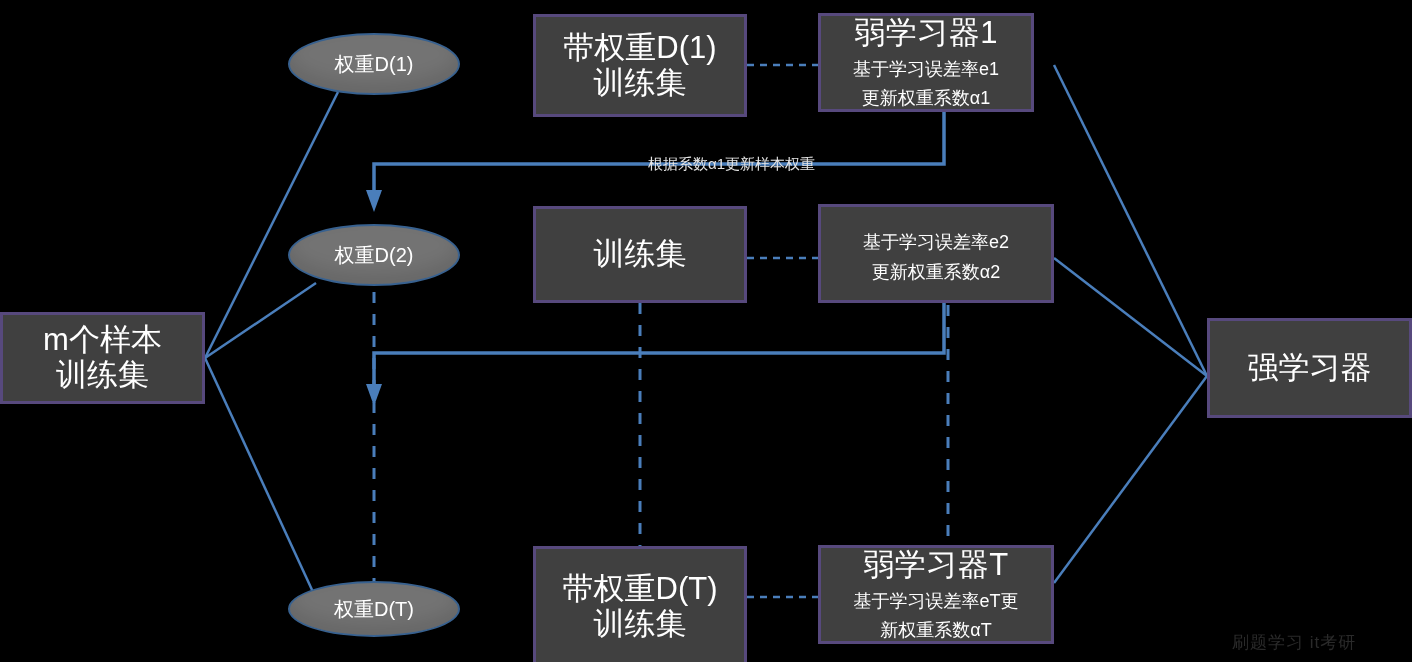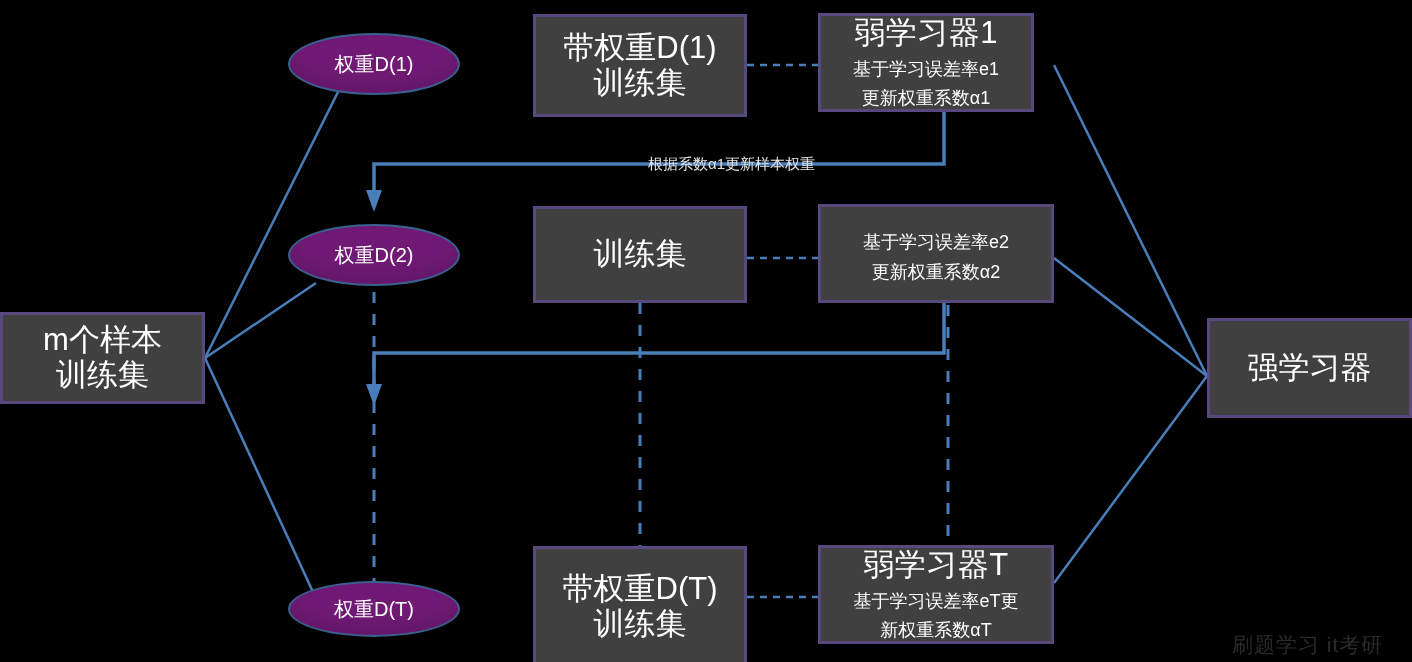--- a/index.html
+++ b/index.html
@@ -46,31 +46,31 @@
   .rect .sub {
     font-size: 18px;
     line-height: 1.18;
     margin-top: 8px;
   }
   .rect.big .line {
     font-size: 31px;
     white-space: nowrap;
   }
   .ellipse {
-    background: #701a75;
+    background: #737373;
     border: 2px solid #38618f;
     border-radius: 50%;
     font-size: 20px;
     box-shadow: inset 0 -10px 16px rgba(0,0,0,0.10);
     align-items: center;
   }
   .watermark {
     position: absolute;
     color: #2a2a2a;
-    font-size: 21px;
+    font-size: 17px;
     letter-spacing: 1px;
     white-space: nowrap;
     z-index: 2;
   }
   .flow-label {
     position: absolute;
     color: #e5e5e5;
     font-size: 15px;
     white-space: nowrap;
     z-index: 3;

